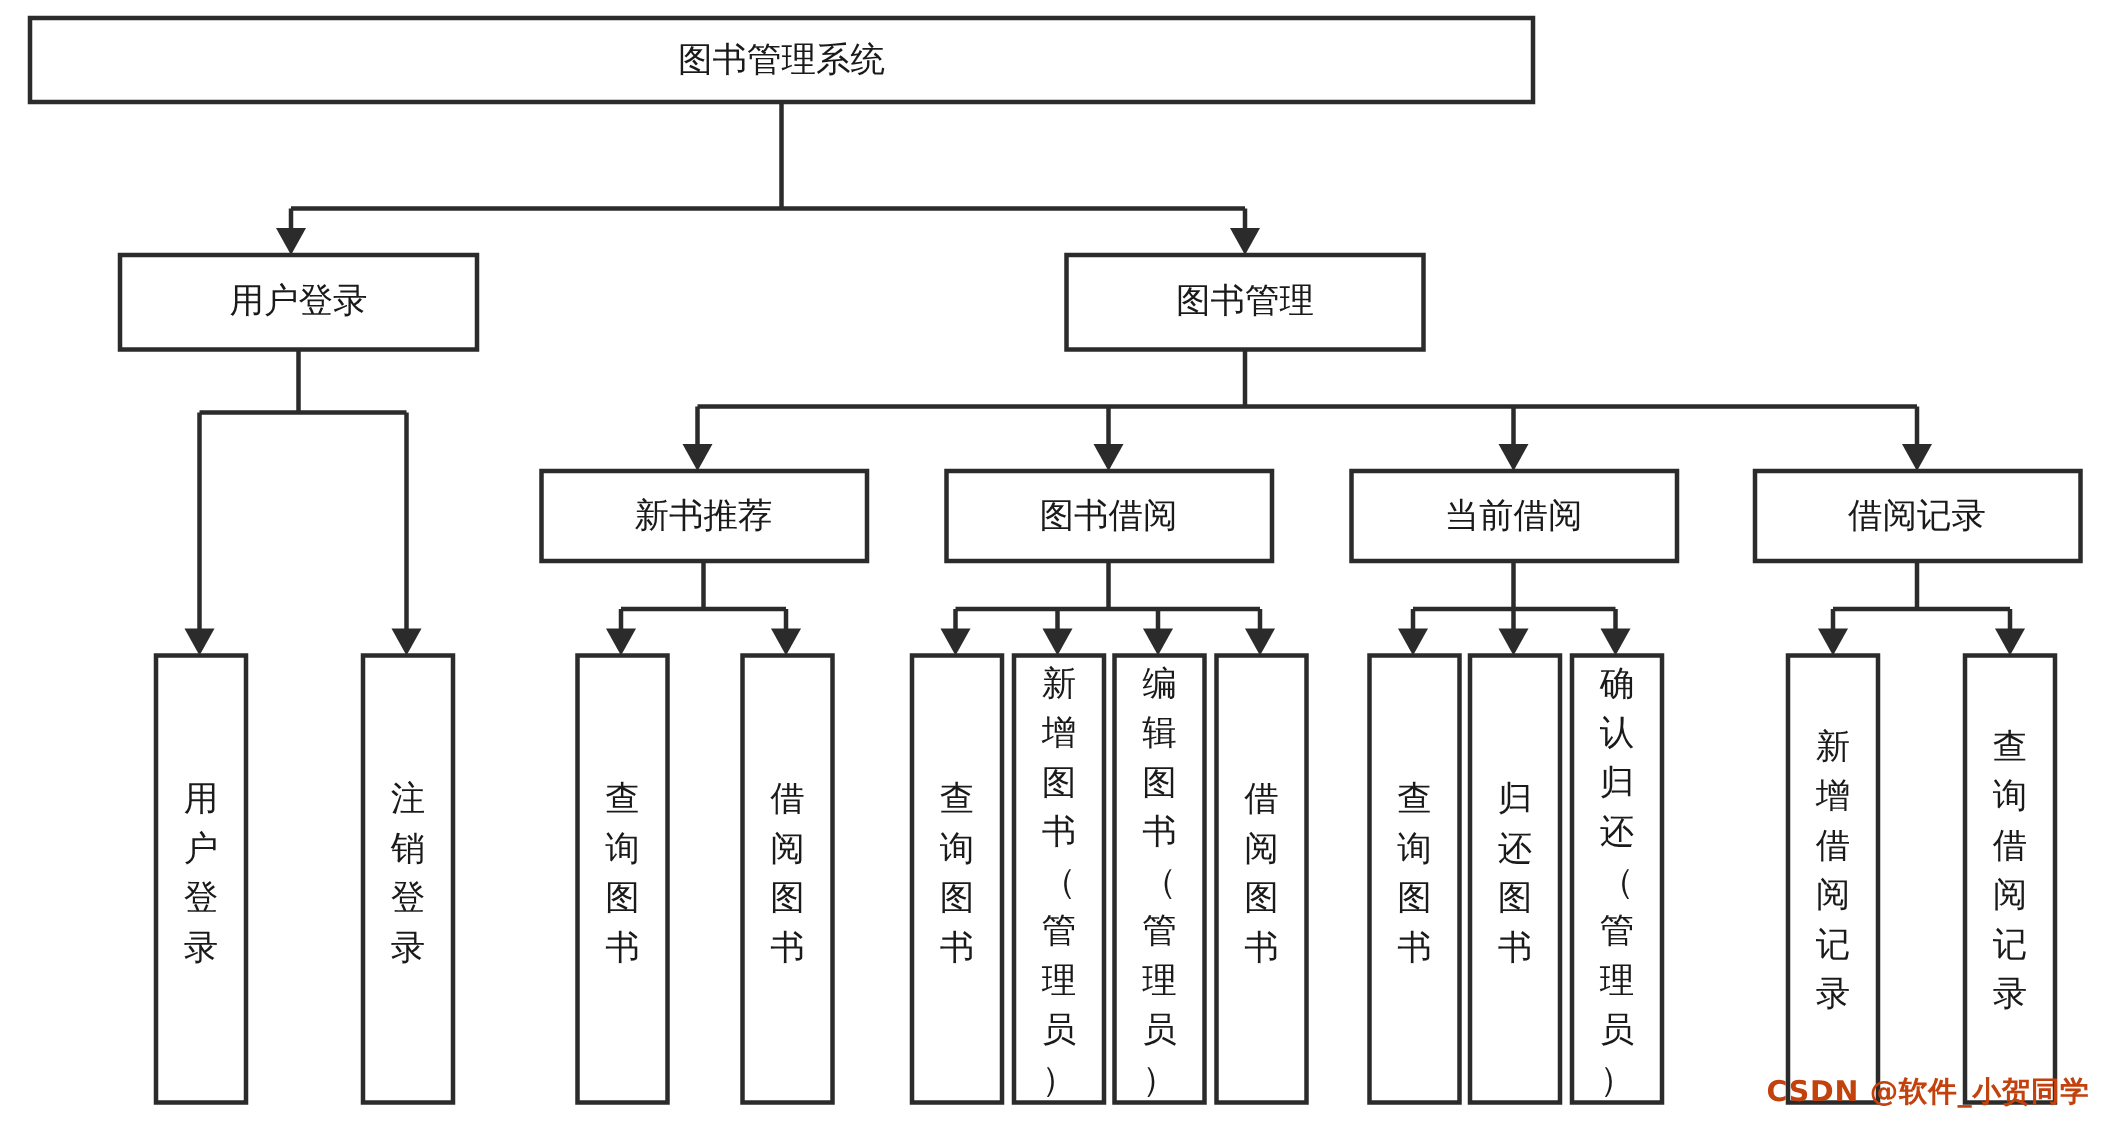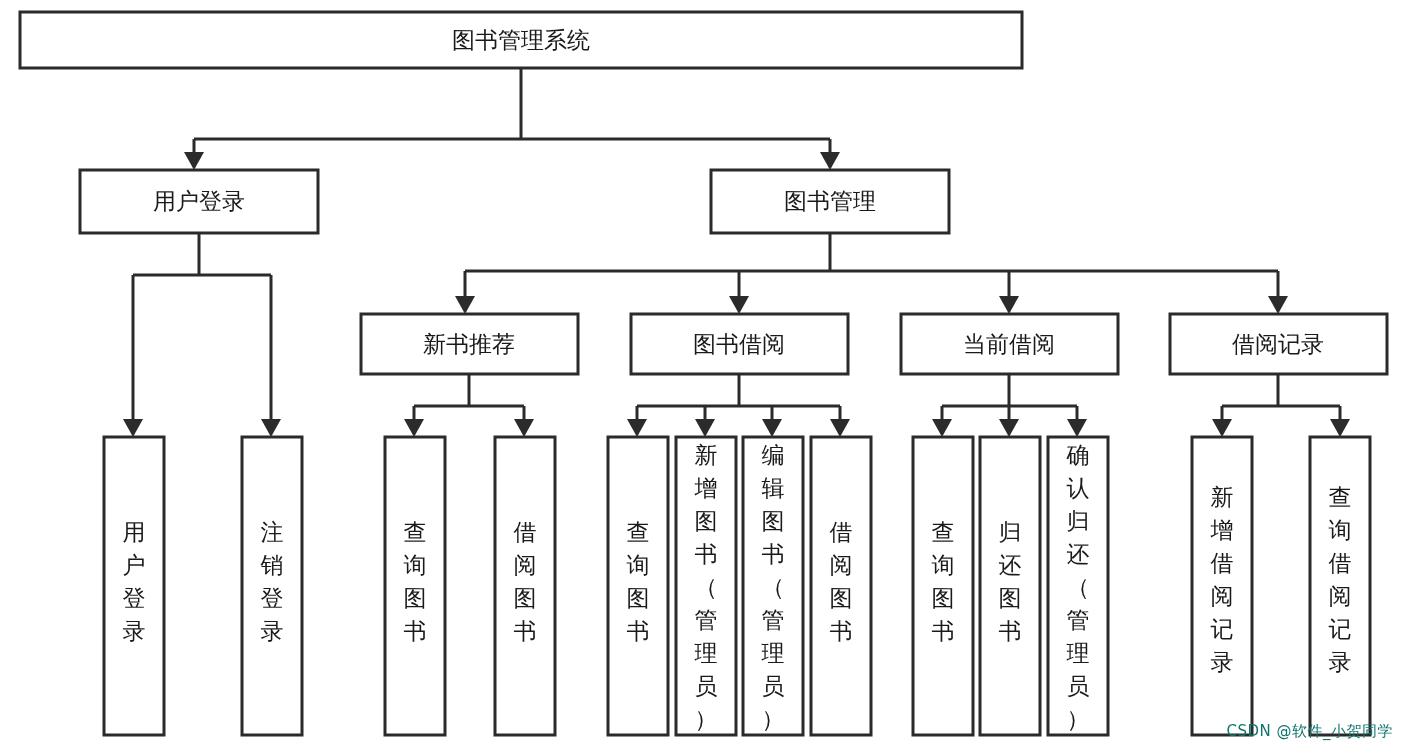--- a/index.html
+++ b/index.html
@@ -33,25 +33,26 @@
     fill:#1a1a1a;
     font-family:"DejaVu Sans","Liberation Sans",sans-serif;
     font-size:23px;
     text-anchor:middle;
   }
   .watermark{
     position:absolute;
     right:12px;
     bottom:6px;
     font-family:"DejaVu Sans","Liberation Sans",sans-serif;
-    font-size:15px;
-    color:#0f766e;
+    font-size:19px;
+    color:#c2410c;
     letter-spacing:0.5px;
     white-space:nowrap;
     user-select:none;
+    font-weight:bold;
   }
 </style>
 </head>
 <body>
 
 <svg id="diagram" viewBox="0 0 1405 747" xmlns="http://www.w3.org/2000/svg">
 
   <g>
 
     <path class="connector" d="M521,68 L521,139"></path>

